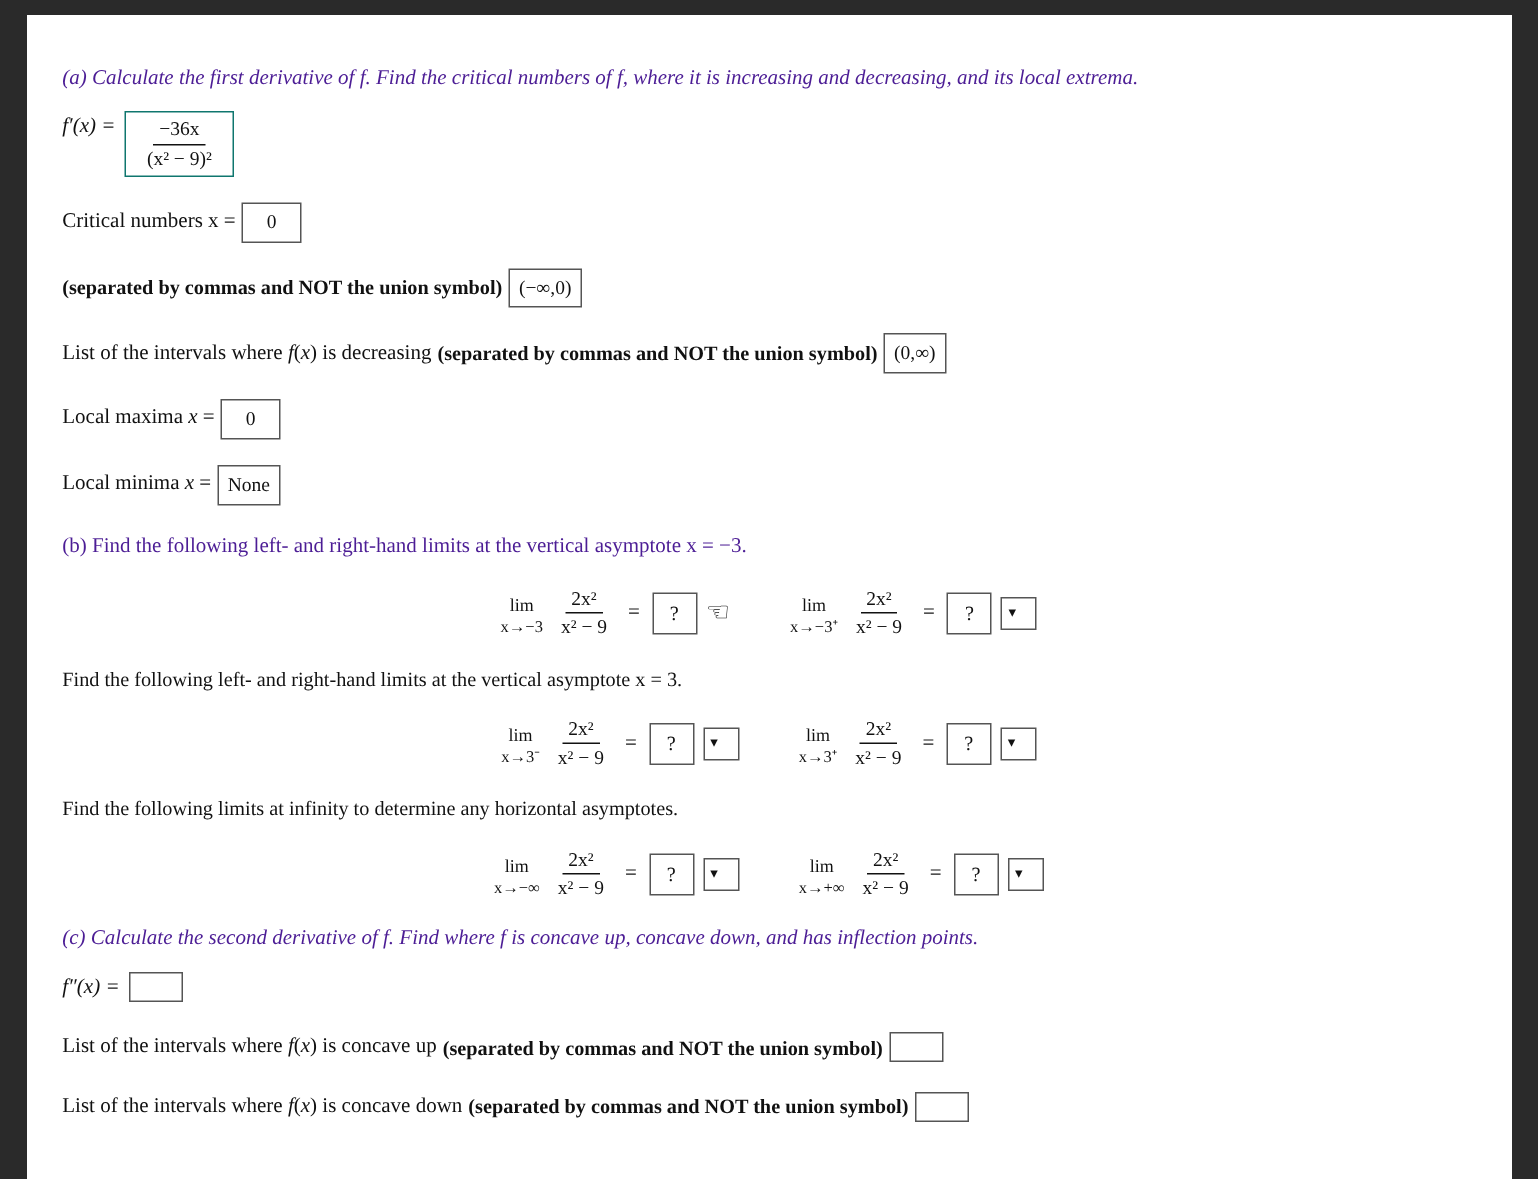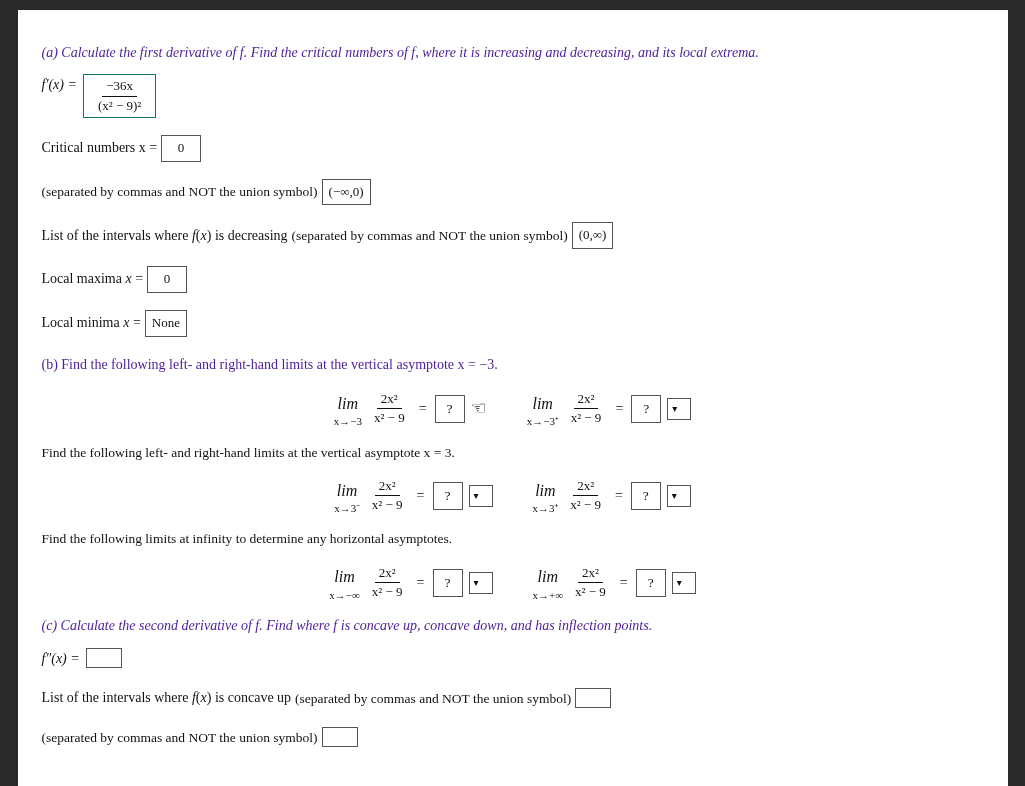--- a/index.html
+++ b/index.html
@@ -76,21 +76,21 @@
       line-height: 1.4;
     }
     .line {
       margin: 17px 0;
       display: flex;
       align-items: center;
       flex-wrap: wrap;
       gap: 4px;
     }
     .bold-text {
-      font-weight: normal;
+      font-weight: bold;
       font-size: 13.5px;
     }
     .italic-text {
       font-style: italic;
     }
     .limit-block {
       display: flex;
       align-items: center;
       justify-content: center;
       gap: 40px;
@@ -102,22 +102,21 @@
       gap: 6px;
       font-size: 13.5px;
     }
     .lim-wrap {
       display: inline-flex;
       flex-direction: column;
       align-items: center;
       vertical-align: middle;
     }
     .lim-main {
-      font-style: italic;
-      font-size: 16px;
+      font-size: 12px;
     }
     .lim-sub {
       font-size: 11px;
       line-height: 1;
     }
     .equals {
       font-size: 14px;
       margin: 0 2px;
     }
     .question-box {
@@ -330,19 +329,20 @@
       <span class="input-small"></span>
     </div>
 
     <div class="line">
       <span>List of the intervals where <span class="italic-text">f</span>(<span class="italic-text">x</span>) is concave up </span>
       <span class="bold-text">(separated by commas and NOT the union symbol)</span>
       <span class="input-small"></span>
     </div>
 
     <div class="line">
+      <span>List of the intervals where <span class="italic-text">f</span>(<span class="italic-text">x</span>) is concave down </span>
       <span class="bold-text">(separated by commas and NOT the union symbol)</span>
       <span class="input-small"></span>
     </div>
 
   </div>
 
 </div>
 
 </body></html>

